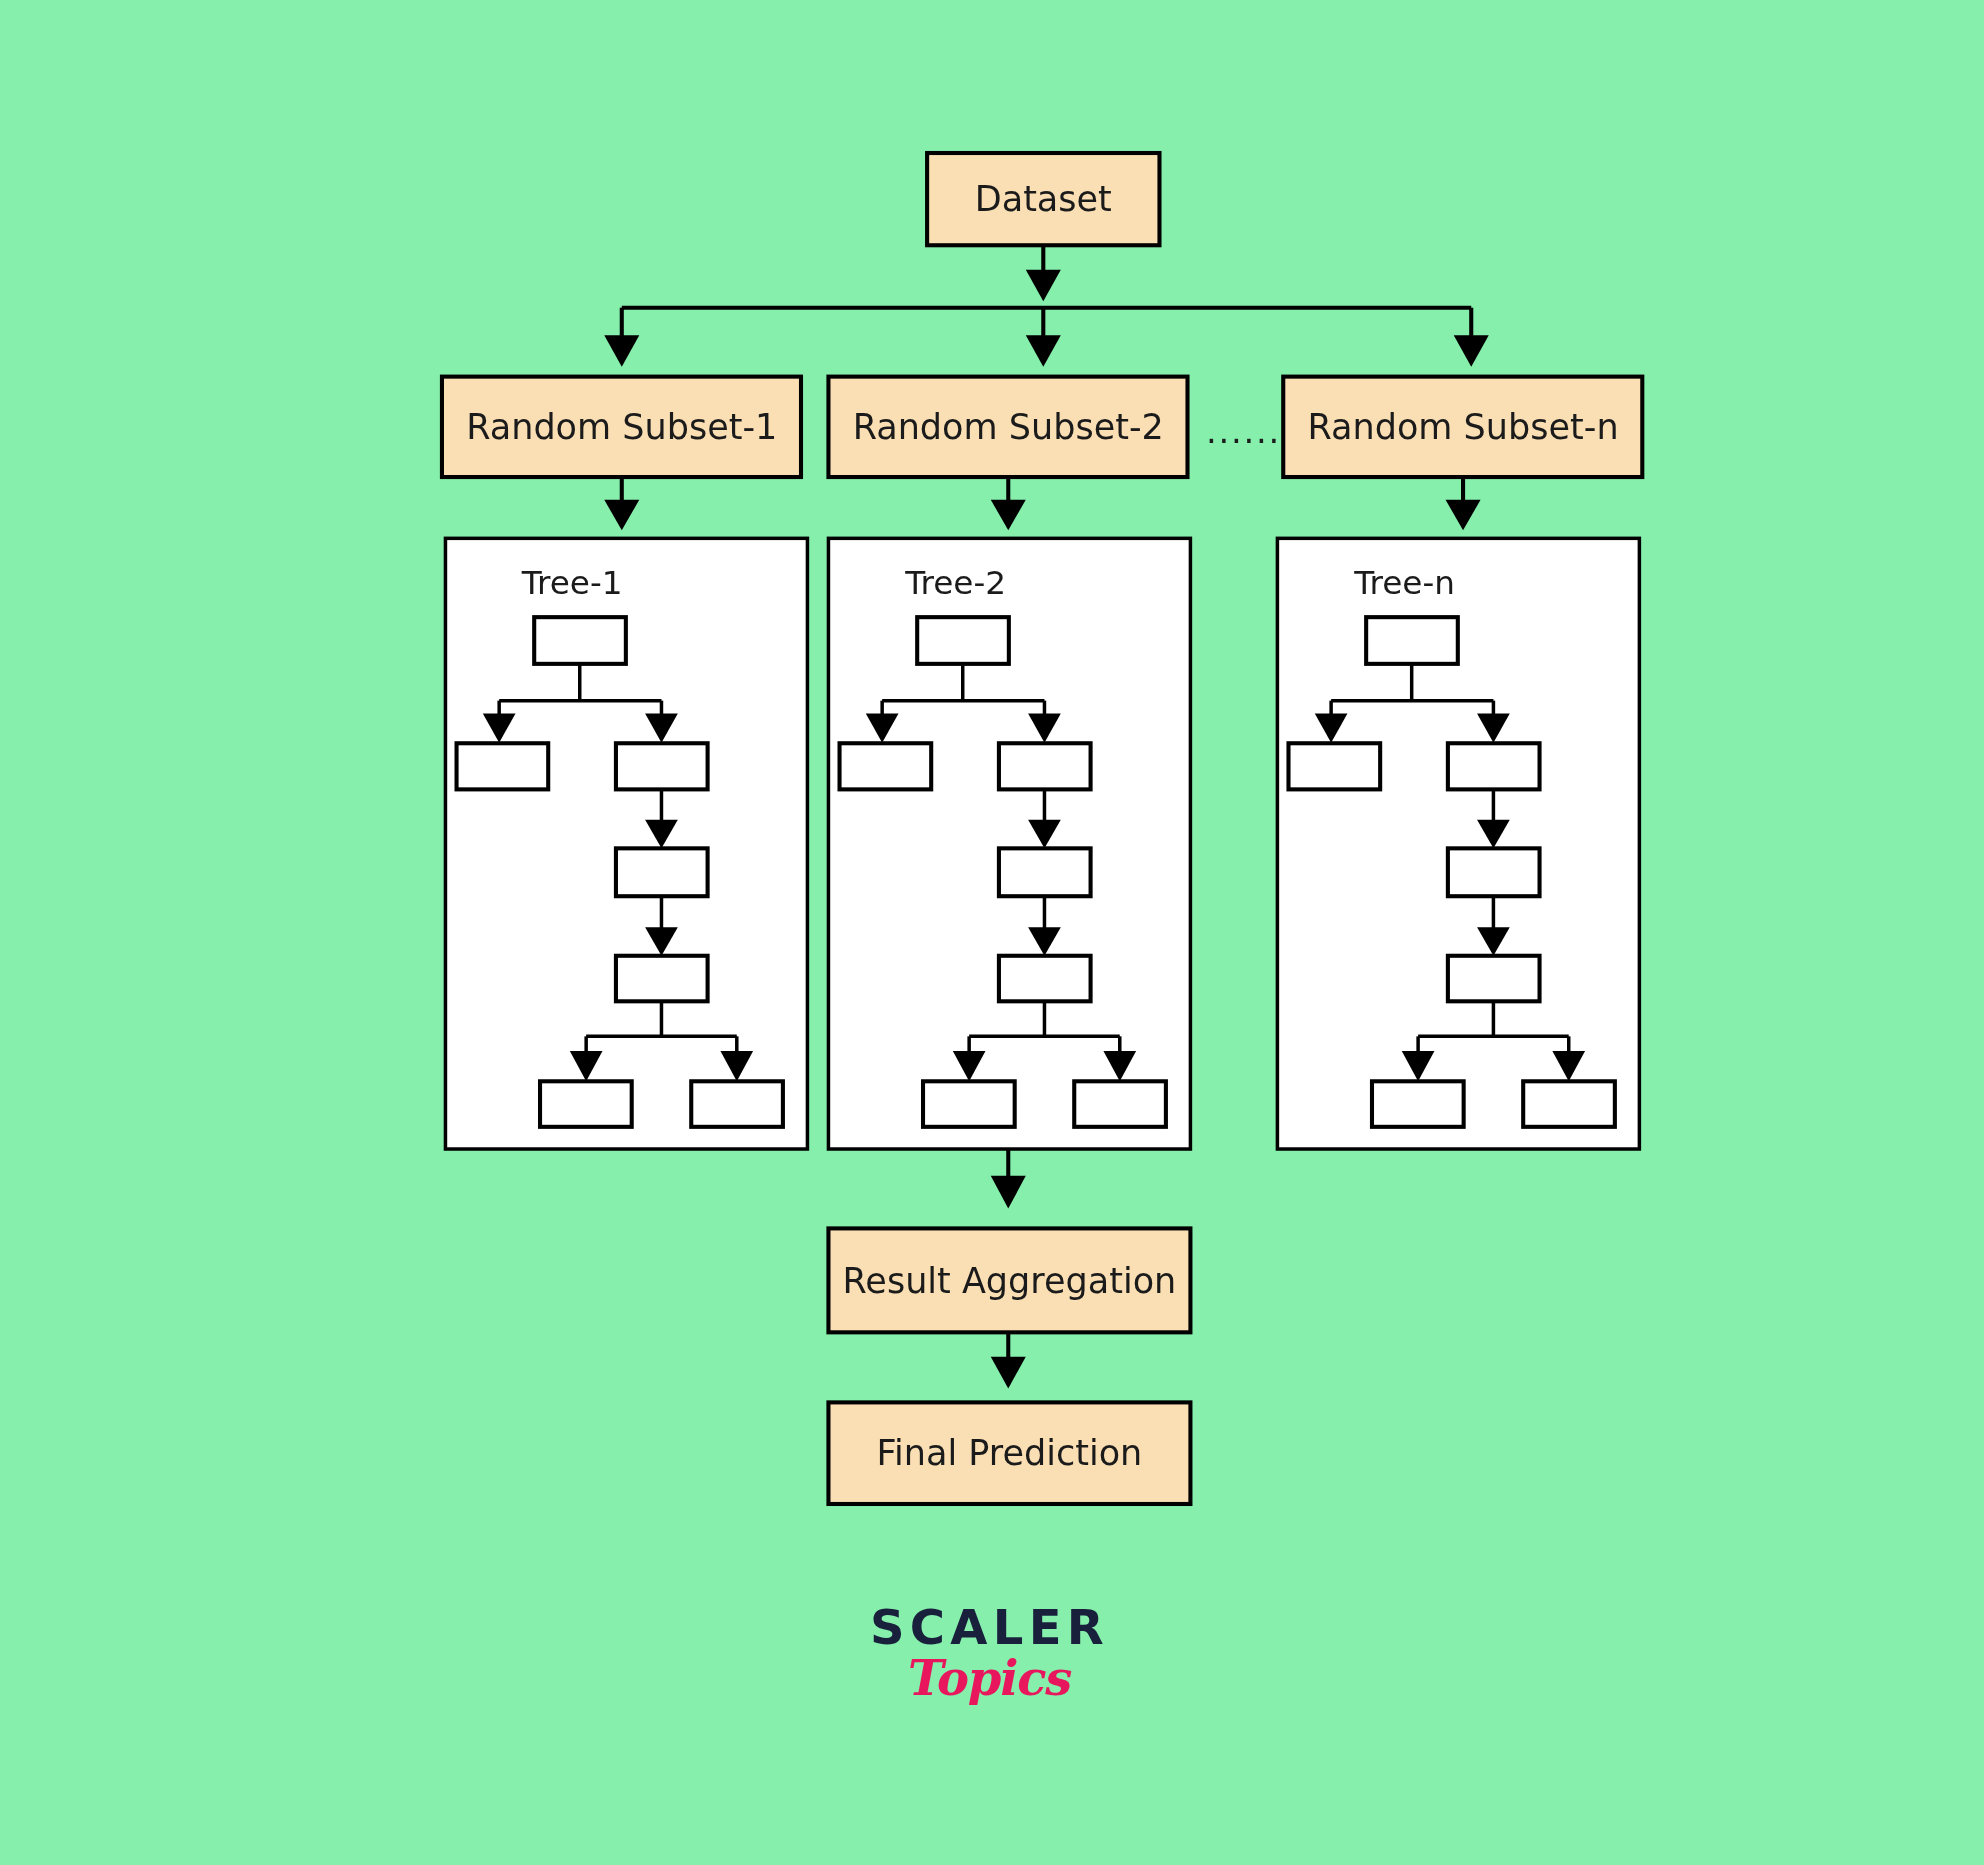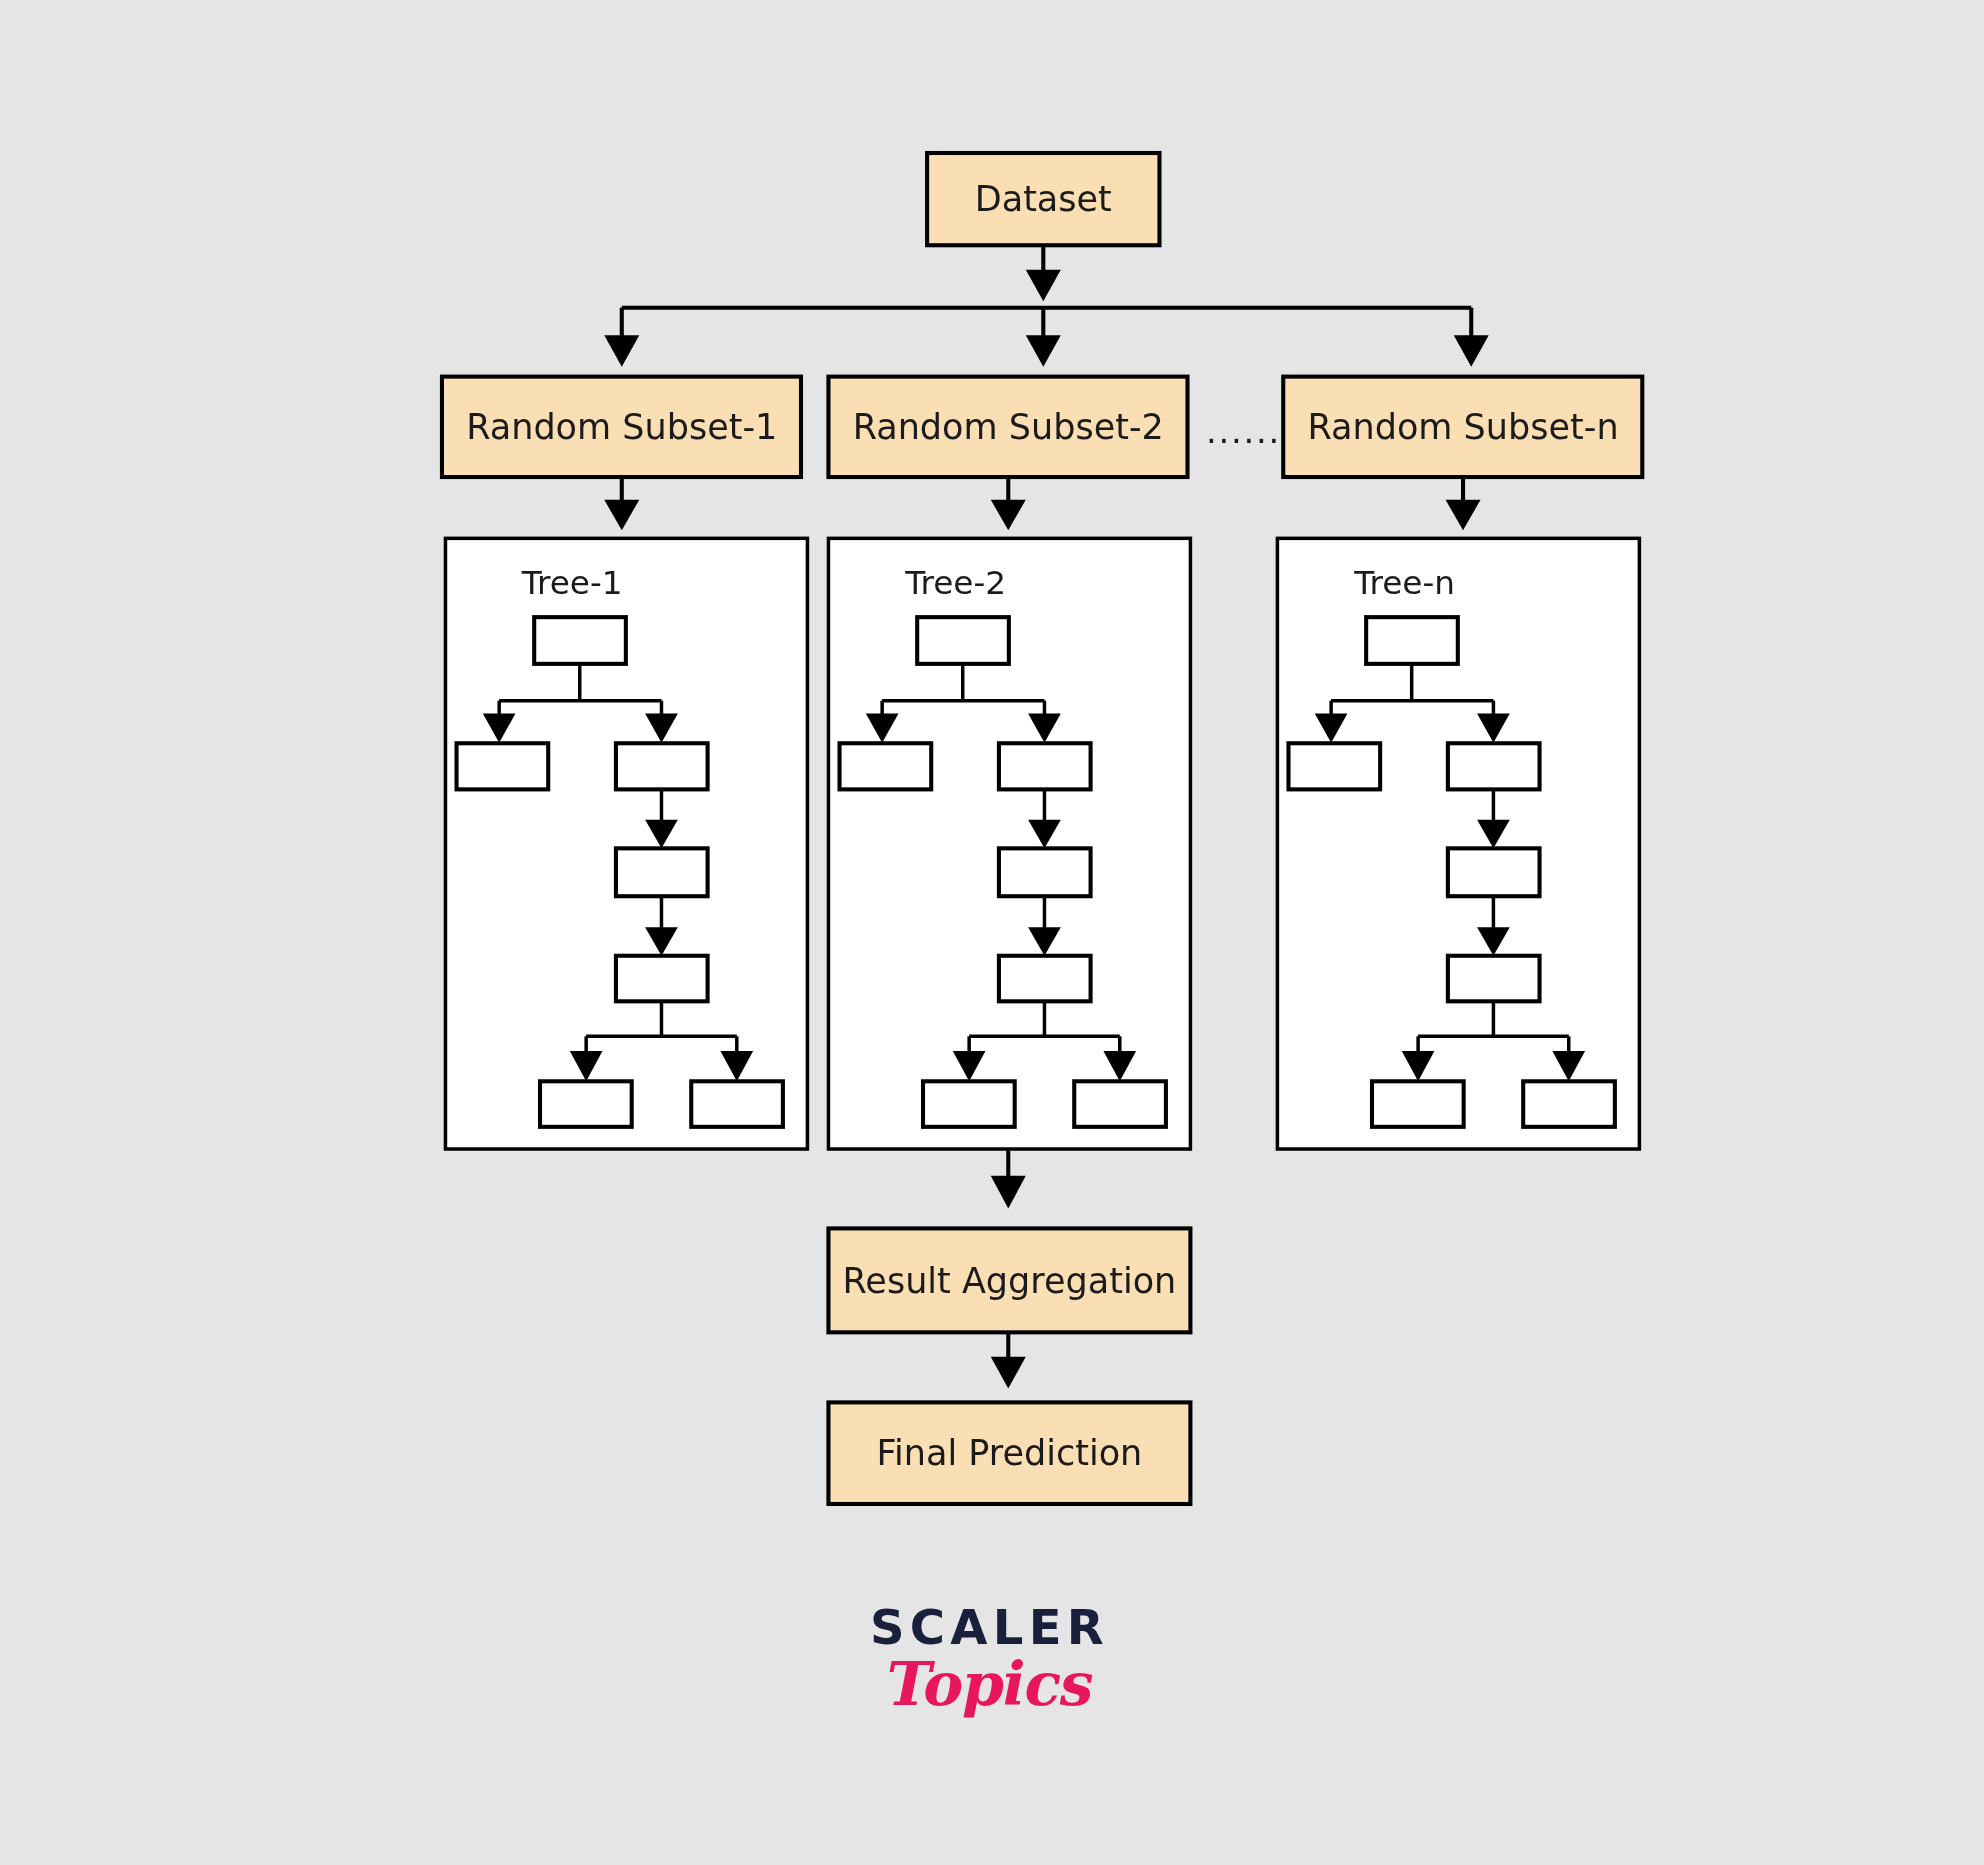--- a/index.html
+++ b/index.html
@@ -4,21 +4,21 @@
 <style>
   html, body {
     margin: 0;
     padding: 0;
     background: #ffffff;
   }
   #page {
     position: relative;
     width: 1985px;
     height: 1866px;
-    background: #e5e5e5;
+    background: #86efac;
     font-family: "DejaVu Sans", sans-serif;
     overflow: hidden;
   }
   svg.diagram {
     position: absolute;
     left: 0;
     top: 0;
     width: 1985px;
     height: 1866px;
   }
@@ -74,21 +74,21 @@
     font-weight: bold;
     font-size: 48px;
     letter-spacing: 5.3px;
     color: #18203c;
     line-height: 1;
   }
   #logo .topics {
     font-family: "DejaVu Serif", serif;
     font-style: italic;
     font-weight: bold;
-    font-size: 60px;
+    font-size: 48px;
     color: #e8175d;
     line-height: 1.05;
     margin-top: 2.3px;
     letter-spacing: -1.2px;
   }
 </style>
 </head>
 <body>
 
 <div id="page">

